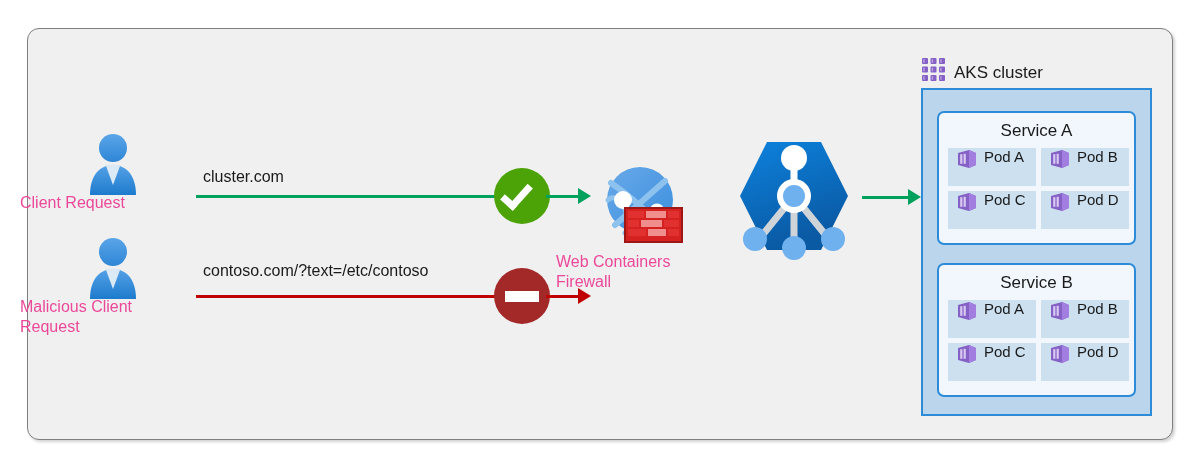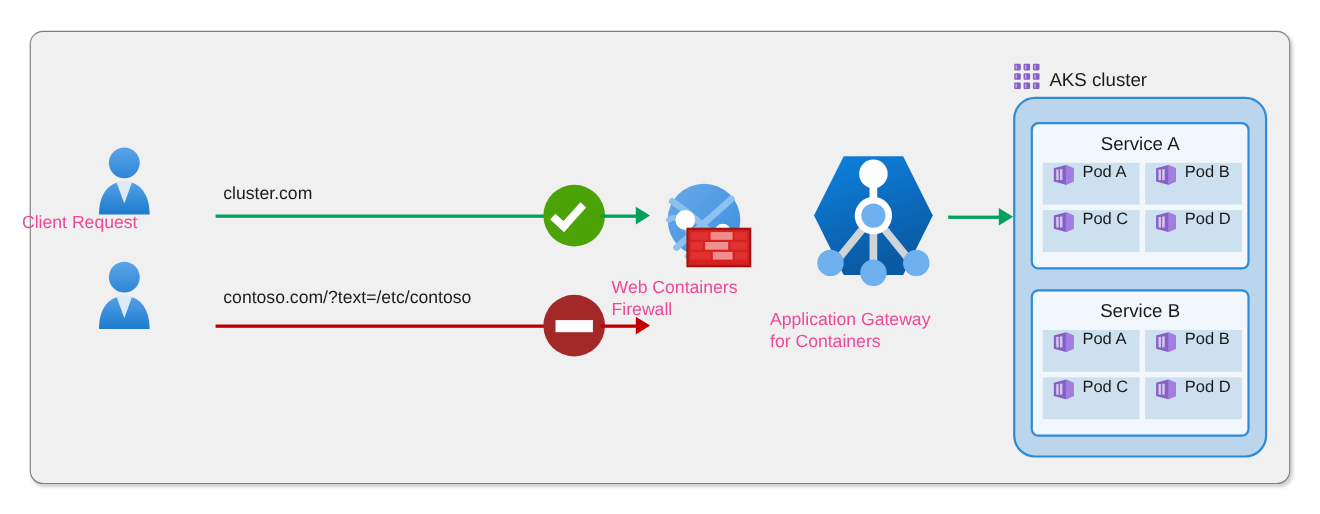--- a/index.html
+++ b/index.html
@@ -108,21 +108,21 @@
 
   
   .aks-outer {
     position: absolute;
     left: 921px;
     top: 88px;
     width: 231px;
     height: 328px;
     background: #bad5ec;
     border: 2.5px solid #2e8bd8;
-    border-radius: 20px;
+    border-radius: 0;
     box-sizing: border-box;
   }
   .aks-title-row {
     position: absolute;
     left: 921px;
     top: 57px;
     display: flex;
     align-items: flex-end;
     gap: 7px;
   }
@@ -202,20 +202,22 @@
   </div>
   <div class="label" style="left:20px; top:193px; width:186px;">Client Request</div>
 
   <div class="node user-icon" style="left:85px; top:237px;">
     <svg width="56" height="64" viewBox="0 0 56 64" aria-hidden="true">
       <circle cx="28" cy="15" r="14" fill="url(#userHeadGrad)"></circle>
       <path d="M5 62 C5 42 15 32 28 32 C41 32 51 42 51 62 Z" fill="url(#userBodyGrad)"></path>
       <path d="M21 33 L28 52 L35 33 C32 31 24 31 21 33 Z" fill="#dceaf7"></path>
     </svg>
   </div>
+  <div class="label" style="left:20px; top:297px; width:186px;">Malicious Client
+Request</div>
 
   <div class="flow-label" style="left:203px; top:168px;">cluster.com</div>
   <div class="flowline flow-green" style="left:196px; top:195px; width:318px;"></div>
   <div class="badge badge-allow" style="left:494px; top:168px;">
     <span class="check"></span>
   </div>
   <div class="flowline flow-green" style="left:546px; top:195px; width:34px;"></div>
   <div class="arrowhead arrow-green" style="left:578px; top:188px;"></div>
 
   <div class="flow-label" style="left:203px; top:262px;">contoso.com/?text=/etc/contoso</div>
@@ -273,22 +275,20 @@
       <line x1="59" y1="58" x2="59" y2="104" stroke="#cfd4d8" stroke-width="7" stroke-linecap="round"></line>
       <line x1="59" y1="22" x2="59" y2="58" stroke="#ffffff" stroke-width="7" stroke-linecap="round"></line>
       <circle cx="59" cy="20" r="13" fill="#ffffff"></circle>
       <circle cx="59" cy="58" r="17" fill="#ffffff"></circle>
       <circle cx="59" cy="58" r="11" fill="#6fb0ee"></circle>
       <circle cx="20" cy="101" r="12" fill="#6fb0ee"></circle>
       <circle cx="98" cy="101" r="12" fill="#6fb0ee"></circle>
       <circle cx="59" cy="110" r="12" fill="#6fb0ee"></circle>
     </svg>
   </div>
-  <div class="label" style="left:700px; top:281px; width:192px;">Application Gateway
-for Containers</div>
 
   <div class="flowline flow-green" style="left:862px; top:196px; width:48px;"></div>
   <div class="arrowhead arrow-green" style="left:908px; top:189px;"></div>
 
   <div class="aks-title-row">
     <span>
       <svg width="26" height="26" viewBox="0 0 26 26" aria-hidden="true">
         <g fill="#8661c5">
           <rect x="1" y="1" width="6" height="6" rx="1"></rect>
           <rect x="9.5" y="1" width="6" height="6" rx="1"></rect>

